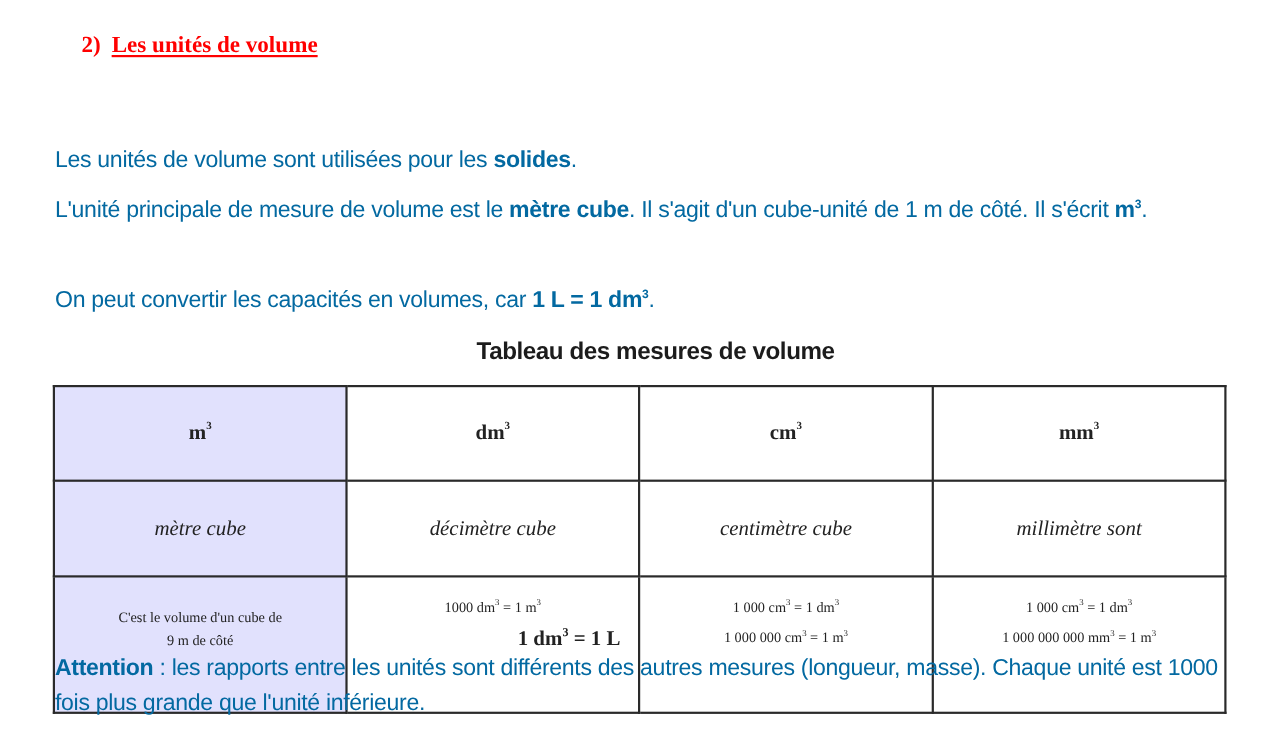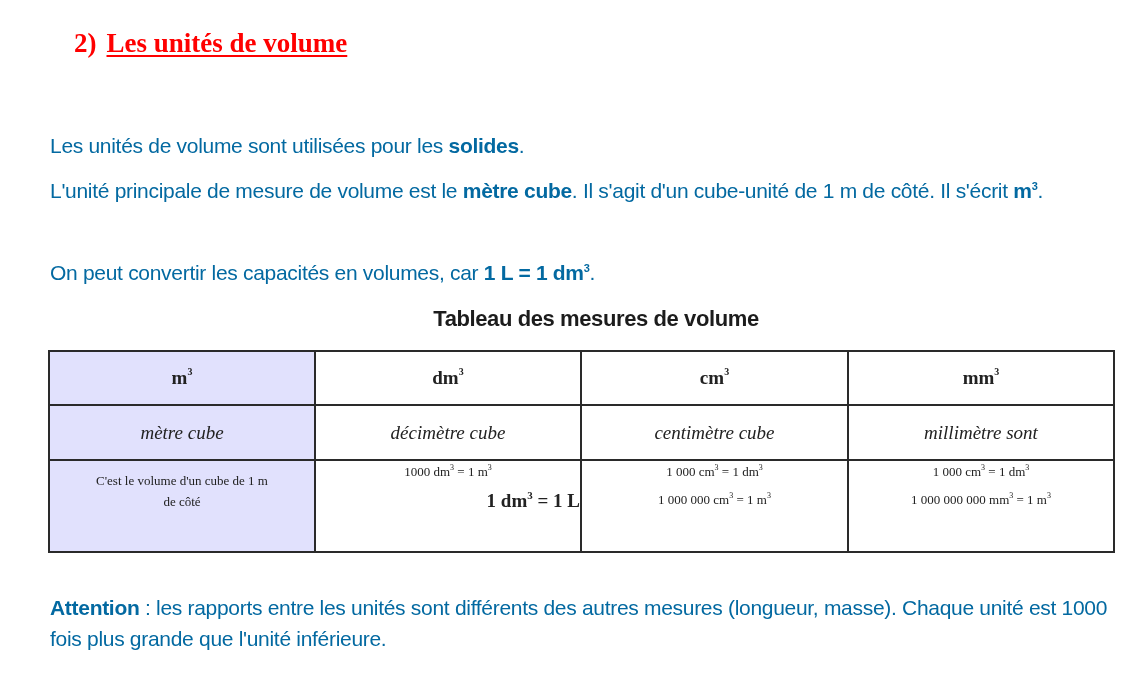--- a/index.html
+++ b/index.html
@@ -1,19 +1,19 @@
 <!DOCTYPE html>
 <html><head>
   <meta charset="utf-8">
   <style>
     html, body { margin: 0; padding: 0; background: #ffffff; }
     body { width: 1148px; height: 684px; position: relative; overflow: hidden; color: #1a1a1a; }
     .title {
       position: absolute; left: 74px; top: 28px;
-      font-family: "Liberation Serif", serif; font-weight: bold; font-size: 27px;
+      font-family: "Liberation Serif", serif; font-weight: bold; font-size: 21px;
       color: #ff0000; white-space: nowrap;
     }
     .title .num { margin-right: 10px; }
     .title .txt { text-decoration: underline; text-decoration-thickness: 2px; text-underline-offset: 3px; }
     .para {
       position: absolute; left: 50px;
       font-family: "Liberation Sans", sans-serif; font-size: 21px; line-height: 33px;
       color: #0369a1; letter-spacing: -0.3px;
     }
     .p1 { top: 129px; }
@@ -26,21 +26,21 @@
       position: absolute; left: 0; width: 1148px; top: 306px; text-align: center;
       font-family: "Liberation Sans", sans-serif; font-size: 22px; font-weight: bold;
       color: #1c1c1c; letter-spacing: -0.4px; padding-left: 44px; box-sizing: border-box;
     }
     table.units {
       position: absolute; left: 48px; top: 350px; width: 1065px;
       border-collapse: collapse; table-layout: fixed;
       font-family: "Liberation Serif", serif; color: #222;
     }
     table.units td {
-      border: 2px solid #2a2a2a; text-align: center; vertical-align: middle; padding: 0;
+      border: 2px solid #2a2a2a; text-align: center; vertical-align: middle; padding: 16px;
     }
     table.units td.first { background: #e1e1fd; }
     tr.r-head td { height: 52px; font-weight: bold; font-size: 19px; }
     tr.r-name td { height: 53px; font-style: italic; font-size: 19px; }
     tr.r-info td { height: 90px; vertical-align: top; font-size: 13px; }
     .info-small { display: block; line-height: 21px; font-size: 13px; }
     .info-l2 { display: block; margin-top: 10px; font-size: 13px; }
     .info-big { display: block; margin-top: 8px; font-size: 19px; font-weight: bold; text-align: right; }
     td.first .info-small { margin-top: 9px; }
     tr.r-head sup { font-size: 10px; vertical-align: 9px; }
@@ -76,21 +76,21 @@
     <td><span>mm</span><sup>3</sup></td>
   </tr>
   <tr class="r-name">
     <td class="first">mètre cube</td>
     <td>décimètre cube</td>
     <td>centimètre cube</td>
     <td>millimètre sont</td>
   </tr>
   <tr class="r-info">
     <td class="first">
-      <span class="info-small" style="padding:0 40px;">C'est le volume d'un cube de 1 m de côté</span>
+      <span class="info-small" style="padding:0 40px;">C'est le volume d'un cube de 9 m de côté</span>
     </td>
     <td>
       <span class="info-small"><span>1000 dm</span><sup>3</sup><span> = 1 m</span><sup>3</sup></span>
       <span class="info-big"><span>1 dm</span><sup style="font-size:11px;vertical-align:8px;">3</sup><span> = 1 L</span></span>
     </td>
     <td>
       <span class="info-small"><span>1 000 cm</span><sup>3</sup><span> = 1 dm</span><sup>3</sup></span>
       <span class="info-l2"><span>1 000 000 cm</span><sup>3</sup><span> = 1 m</span><sup>3</sup></span>
     </td>
     <td>

